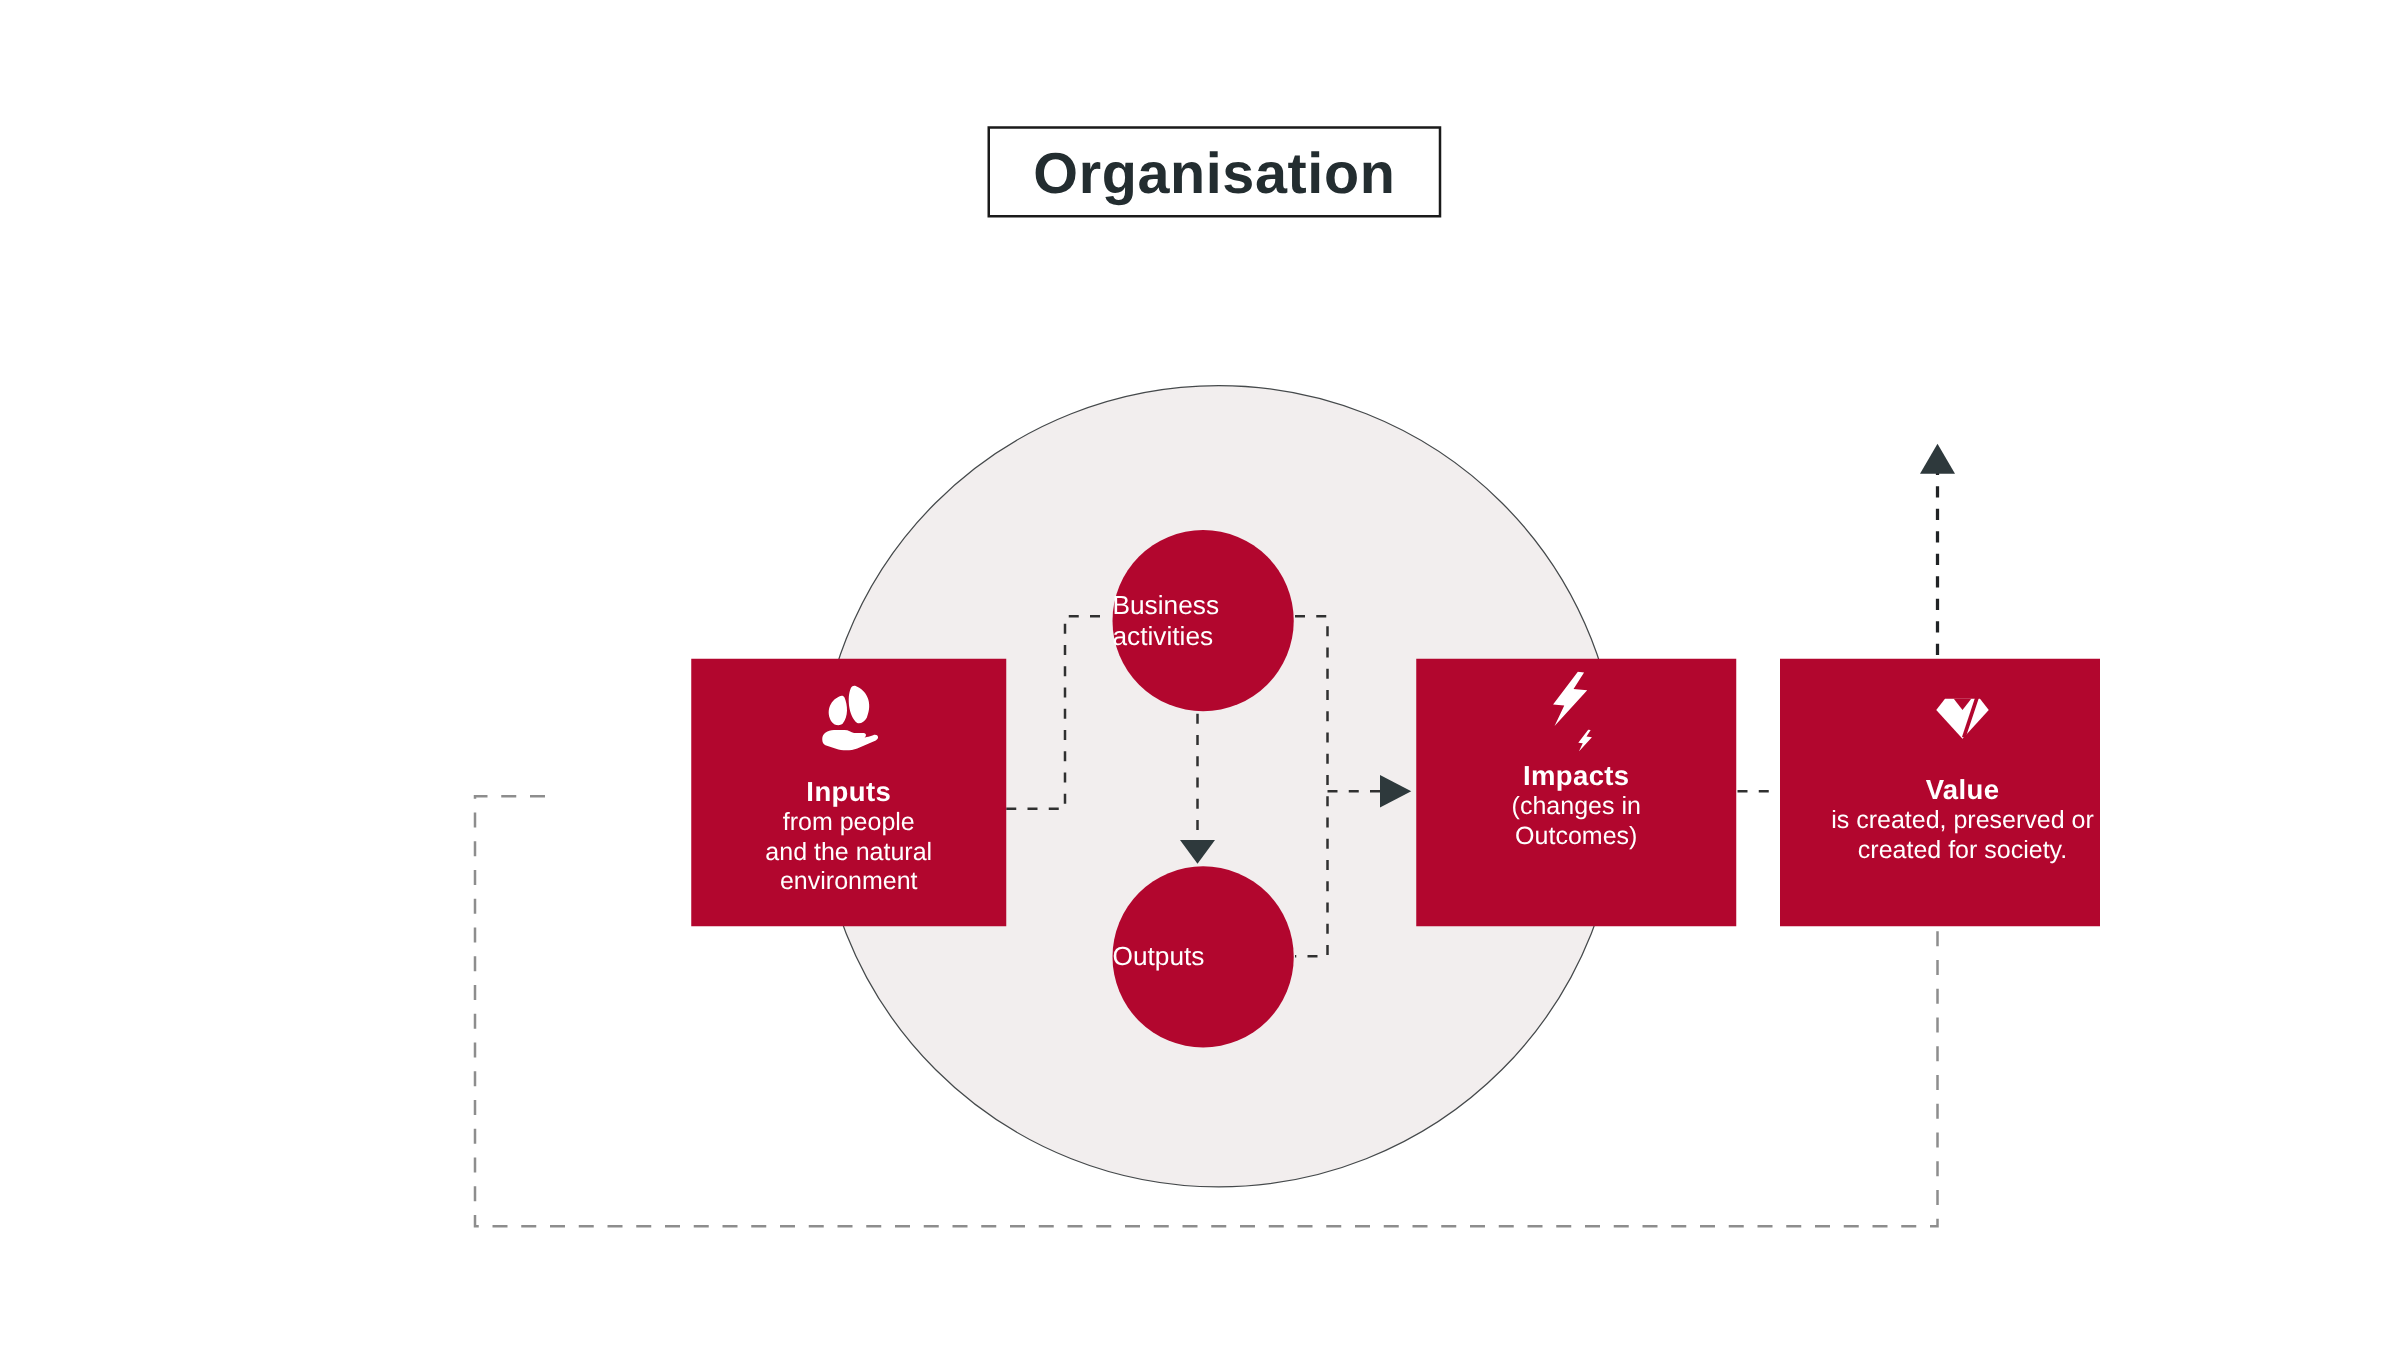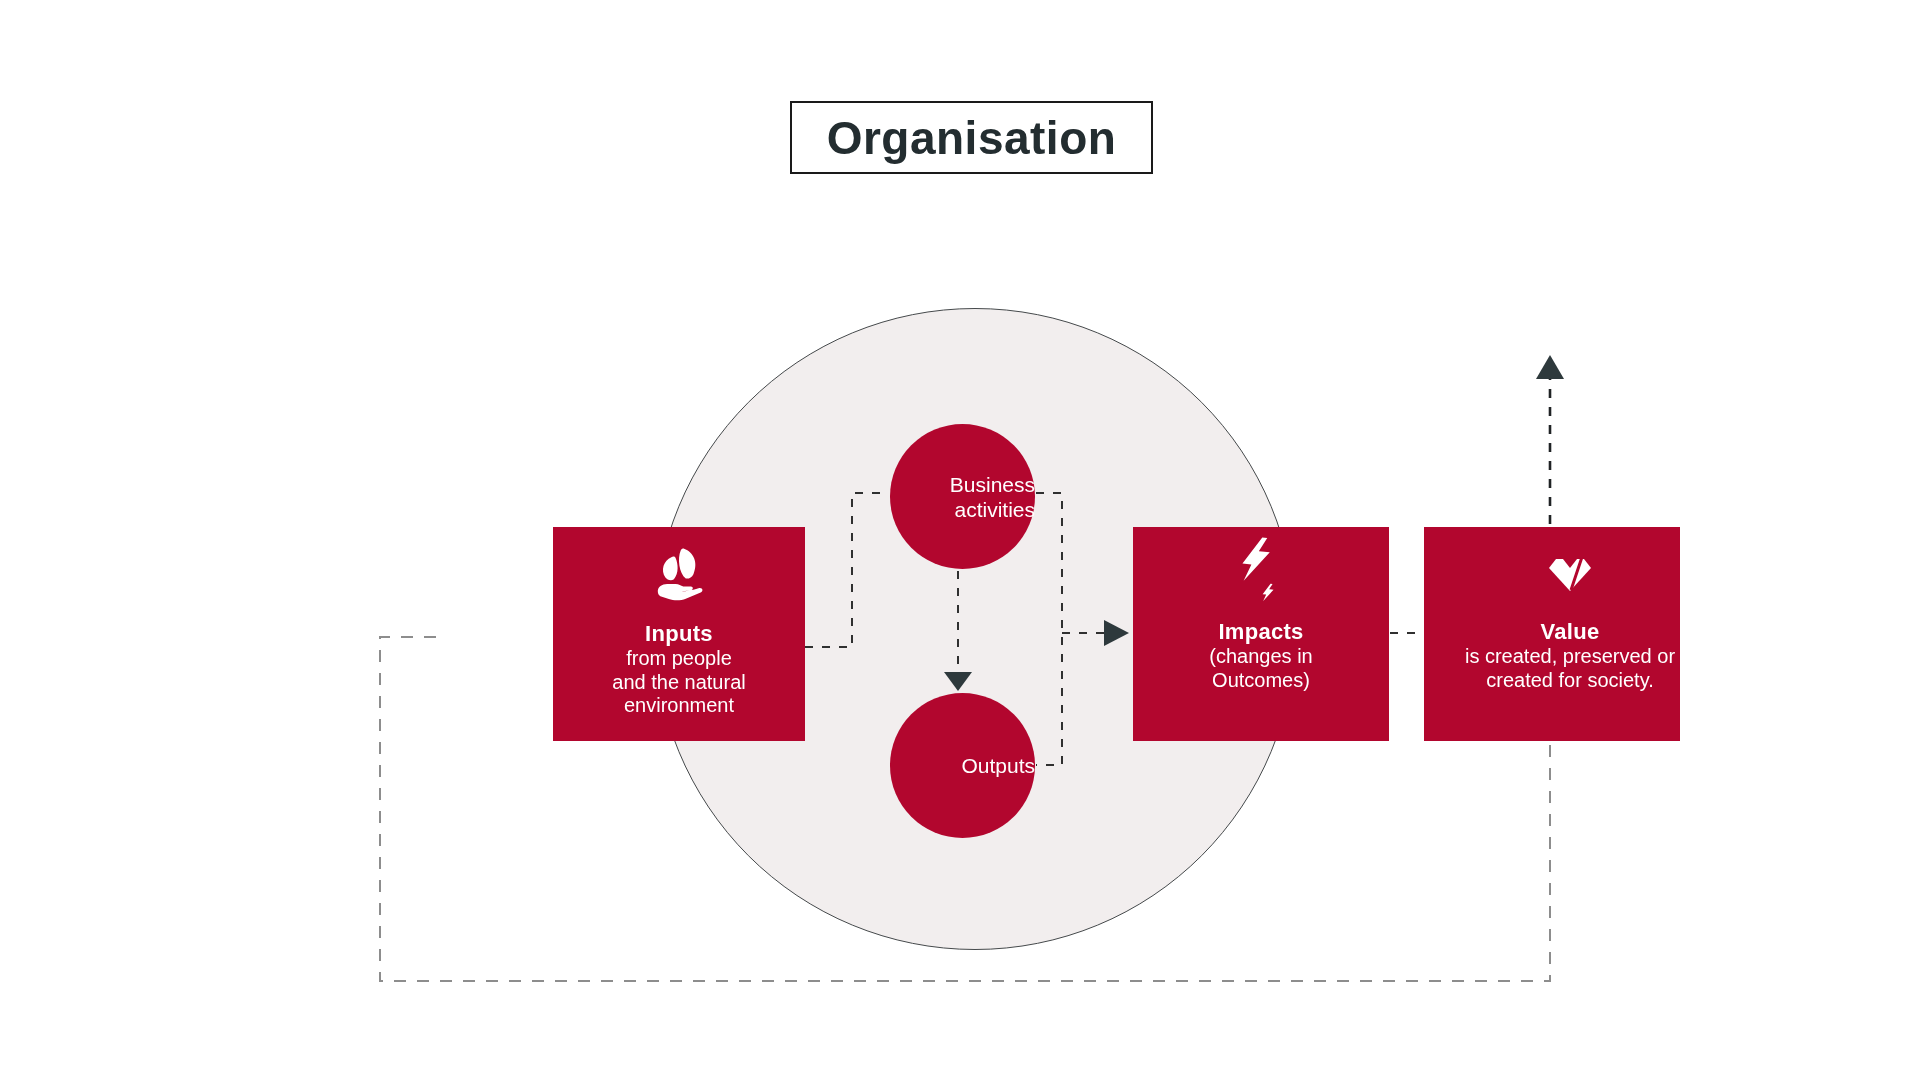--- a/index.html
+++ b/index.html
@@ -32,29 +32,29 @@
     align-items:center;box-sizing:border-box;
   }
   .node-box .heading{font-size:22px;font-weight:bold;line-height:26px;letter-spacing:.3px;}
   .node-box .line{font-size:20px;line-height:23.5px;}
   .inputs-box{left:553px;width:252px;}
   .impacts-box{left:1133px;width:256px;}
   .value-box{left:1424px;width:256px;padding-left:36px;}
   .inputs-box .icon-wrap{margin-top:20px;height:56px;display:flex;align-items:center;}
   .inputs-box .heading{margin-top:18px;}
   .impacts-box .icon-wrap{margin-top:10px;height:64px;display:flex;align-items:center;}
-  .impacts-box .heading{margin-top:18px;}
+  .impacts-box .heading{margin-top:7px;}
   .value-box .icon-wrap{margin-top:32px;height:32px;display:flex;align-items:center;}
   .value-box .heading{margin-top:28px;}
 
   
   .small-circle{
     position:absolute;width:145px;height:145px;border-radius:50%;
     background:#b2062e;color:#ffffff;display:flex;flex-direction:column;
-    align-items:flex-end;justify-content:center;text-align:center;
+    align-items:flex-start;justify-content:center;text-align:center;
   }
   .small-circle span{font-size:21px;line-height:25px;}
   .business-circle{left:890px;top:424px;}
   .outputs-circle{left:890px;top:693px;}
 
   
   .overlay{position:absolute;left:0;top:0;width:1920px;height:1080px;pointer-events:none;}
   .dash-dark{stroke:#303030;stroke-width:2;fill:none;stroke-dasharray:8 9;}
   .dash-dark-thick{stroke:#202325;stroke-width:2.6;fill:none;stroke-dasharray:9 9;}
   .dash-gray{stroke:#8d8d8d;stroke-width:2;fill:none;stroke-dasharray:12 11;}

